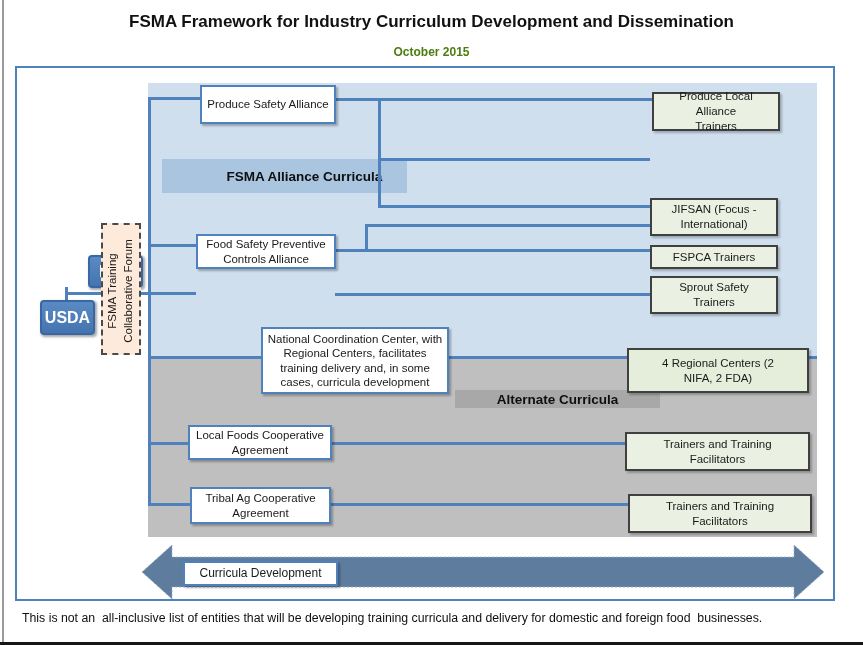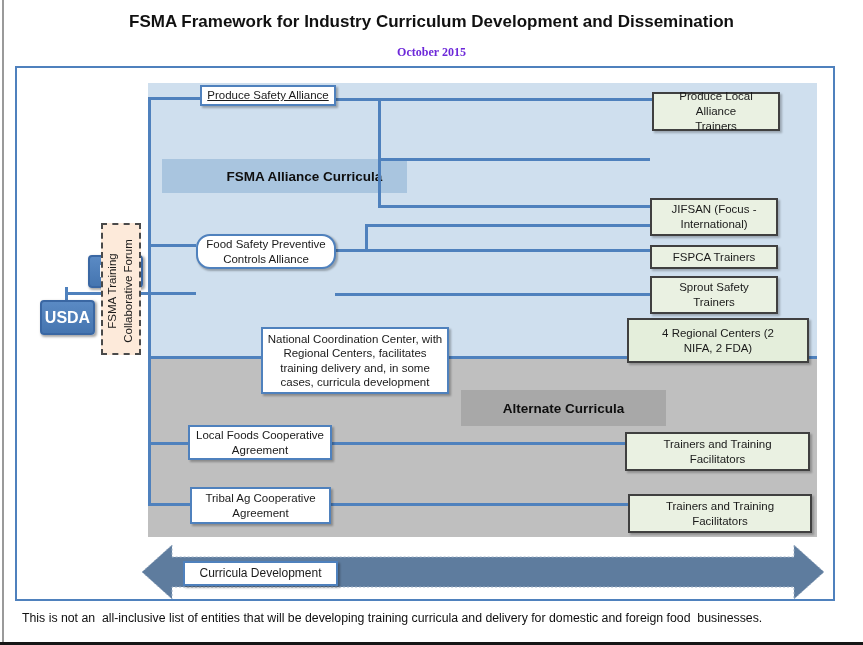--- a/index.html
+++ b/index.html
@@ -3,51 +3,51 @@
 <meta charset="utf-8">
 <style>
   html,body{margin:0;padding:0;background:#fff;}
   #canvas{
     position:relative;width:863px;height:645px;overflow:hidden;background:#fff;
     font-family:"Liberation Sans","DejaVu Sans",sans-serif;color:#1a1a1a;
   }
   .abs{position:absolute;}
   .ctr{display:flex;align-items:center;justify-content:center;text-align:center;}
   #title{top:12px;left:0;width:100%;text-align:center;font-size:17px;font-weight:bold;color:#111;}
-  #subtitle{top:45px;left:0;width:100%;text-align:center;font-size:12px;font-weight:600;color:#6d28d9;font-family:Liberation Serif, serif;}
+  #subtitle{top:45px;left:0;width:100%;text-align:center;font-size:12px;font-weight:600;color:#4d7c0f;}
   #frame{left:15px;top:66px;width:816px;height:531px;border:2px solid #4f81bd;background:#fff;}
   #region-blue{left:148px;top:83px;width:669px;height:273px;background:#cfdfee;}
   #region-gray{left:148px;top:356px;width:669px;height:181px;background:#bfbfbf;border-top:3px solid #4f81bd;box-sizing:border-box;}
   .chip{font-weight:bold;font-size:13.5px;color:#0f0f0f;z-index:2;}
   #chip-alliance{left:162px;top:159px;width:205px;height:34px;background:#a9c5df;padding-left:40px;}
-  #chip-alternate{left:455px;top:390px;width:205px;height:36px;background:#a8a8a8;margin-left:6px;}
+  #chip-alternate{left:455px;top:390px;width:205px;height:18px;background:#a8a8a8;}
   .ln{background:#4f81bd;z-index:3;}
   .wbox{background:#fff;border:2px solid #4f81bd;box-shadow:1.5px 1.5px 2px rgba(0,0,0,.28);
         font-size:11.5px;line-height:1.25;z-index:4;box-sizing:border-box;}
   .gbox{background:#eaf1e2;border:2px solid #404040;box-shadow:1.5px 1.5px 2px rgba(0,0,0,.25);
         font-size:11.5px;line-height:1.3;z-index:4;box-sizing:border-box;}
   .agency{background:linear-gradient(#5a8ac4,#4575b0);border:2px solid #3a67a3;border-radius:4px;
         color:#fff;font-weight:bold;font-size:16px;box-shadow:1.5px 1.5px 2.5px rgba(0,0,0,.35);z-index:4;box-sizing:border-box;}
   #box-fda{left:40px;top:255px;width:55px;height:33px;margin-left:48px;}
   #box-usda{left:40px;top:300px;width:55px;height:35px;text-align:right;}
   #box-forum{left:101px;top:223px;width:40px;height:132px;background:#fdeada;border:2px dashed #4a4a4a;z-index:4;box-sizing:border-box;}
   #forum-text{position:absolute;left:-48px;top:46px;width:132px;height:40px;transform:rotate(-90deg);
         font-size:11.5px;line-height:1.35;display:flex;align-items:center;justify-content:center;text-align:center;}
-  #box-psa{left:200px;top:85px;width:136px;height:21px;text-decoration:underline;}
-  #box-fspca{left:196px;top:234px;width:140px;height:35px;border-radius:14px;}
+  #box-psa{left:200px;top:85px;width:136px;height:39px;}
+  #box-fspca{left:196px;top:234px;width:140px;height:35px;}
   #box-sprout{left:195px;top:286px;width:140px;height:25px;}
   #box-ncc{left:261px;top:327px;width:188px;height:67px;}
   #box-local{left:188px;top:425px;width:144px;height:35px;}
   #box-tribal{left:190px;top:487px;width:141px;height:37px;}
   #box-psat{left:652px;top:92px;width:128px;height:39px;padding:0 20px;}
   #box-nasda{left:650px;top:138px;width:142px;height:54px;padding:0 4px;}
   #box-jifsan{left:650px;top:198px;width:128px;height:38px;padding:0 14px;}
   #box-fspcat{left:650px;top:245px;width:128px;height:24px;}
   #box-sproutt{left:650px;top:276px;width:128px;height:38px;padding:0 18px;}
-  #box-4rc{left:627px;top:318px;width:182px;height:45px;padding:0 28px;background:#e4eedb;}
+  #box-4rc{left:627px;top:348px;width:182px;height:45px;padding:0 28px;background:#e4eedb;}
   #box-tf1{left:625px;top:432px;width:185px;height:39px;padding:0 28px;}
   #box-tf2{left:628px;top:494px;width:184px;height:39px;padding:0 28px;}
   #arrow-svg{left:138px;top:540px;width:690px;height:64px;z-index:2;}
   #box-curdev{left:183px;top:561px;width:155px;height:25px;font-size:12px;z-index:4;}
   #box-dissem{left:603px;top:559px;width:172px;height:26px;background:#dce8d2;border:1px solid #b0c0a4;
         font-size:12px;z-index:4;box-sizing:border-box;}
   #footer{left:22px;top:611px;width:820px;font-size:12.3px;color:#101010;white-space:pre-wrap;}
   #edge-left{left:2px;top:0;width:2px;height:645px;background:#9a9a9a;}
   #edge-bottom{left:0;top:642px;width:863px;height:3px;background:#161616;}
 </style>

